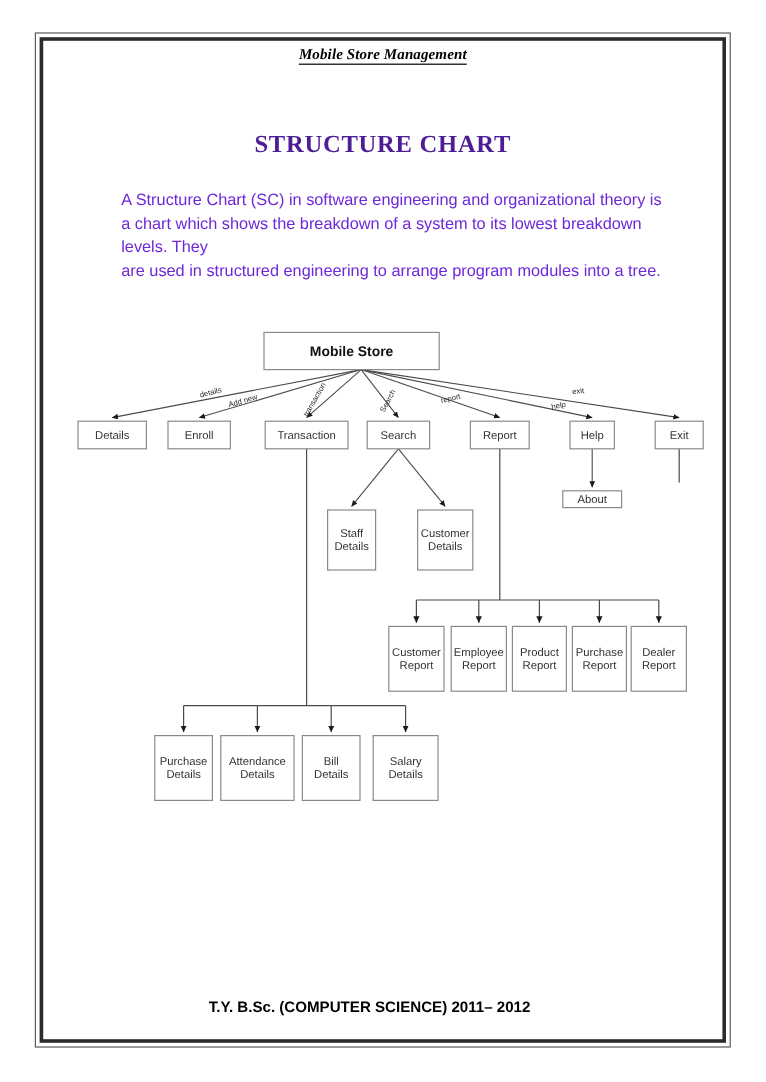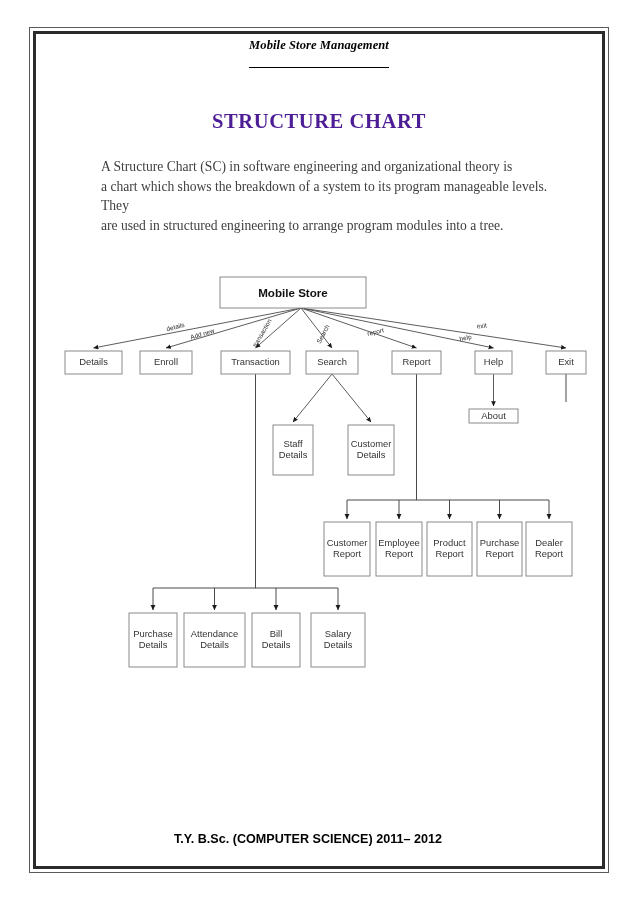--- a/index.html
+++ b/index.html
@@ -42,43 +42,43 @@
     text-align: center;
     font-family: "Liberation Serif", serif;
     font-weight: bold;
     font-style: italic;
     font-size: 12.5px;
     color: #000000;
     letter-spacing: 0.1px;
   }
   .doc-header span {
     border-bottom: 1.5px solid #000000;
-    padding-bottom: 15px;
+    padding-bottom: 1px;
   }
   .doc-title {
     position: absolute;
     left: 0;
     top: 110px;
     width: 638px;
     text-align: center;
     font-family: "Liberation Serif", serif;
     font-weight: bold;
     font-size: 20.5px;
     color: #4c1d95;
     letter-spacing: 0.6px;
   }
   .doc-body {
     position: absolute;
     left: 101px;
     top: 157px;
     width: 470px;
-    font-family: Liberation Serif, serif;
+    font-family: Liberation Sans, sans-serif;
     font-size: 13.6px;
     line-height: 19.5px;
-    color: #404040;
+    color: #6d28d9;
   }
   .doc-body p {
     margin: 0;
   }
   .diagram {
     position: absolute;
     left: 0;
     top: 0;
     width: 638px;
     height: 902px;
@@ -146,21 +146,21 @@
   <div class="border-inner"></div>
 
   <div class="doc-header">
     <span>Mobile Store Management</span>
   </div>
 
   <div class="doc-title">STRUCTURE CHART</div>
 
   <div class="doc-body">
     <p>A Structure Chart (SC) in software engineering and organizational theory is</p>
-    <p>a chart which shows the breakdown of a system to its program manageable levels. They</p>
+    <p>a chart which shows the breakdown of a system to its lowest breakdown levels. They</p>
     <p>are used in structured engineering to arrange program modules into a tree.</p>
   </div>
 
   <svg class="diagram" viewBox="0 0 638 902" xmlns="http://www.w3.org/2000/svg">
     <defs>
       <marker id="arrow" markerWidth="7" markerHeight="7" refX="5.4" refY="2.6" orient="auto" markerUnits="strokeWidth">
         <path d="M0,0 L0,5.2 L5.6,2.6 z" fill="#1a1a1a"></path>
       </marker>
     </defs>
     <g id="diagram-edges">

